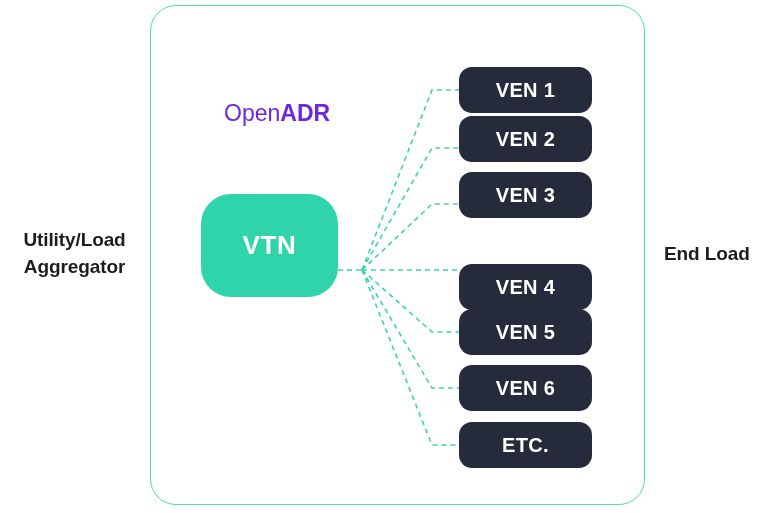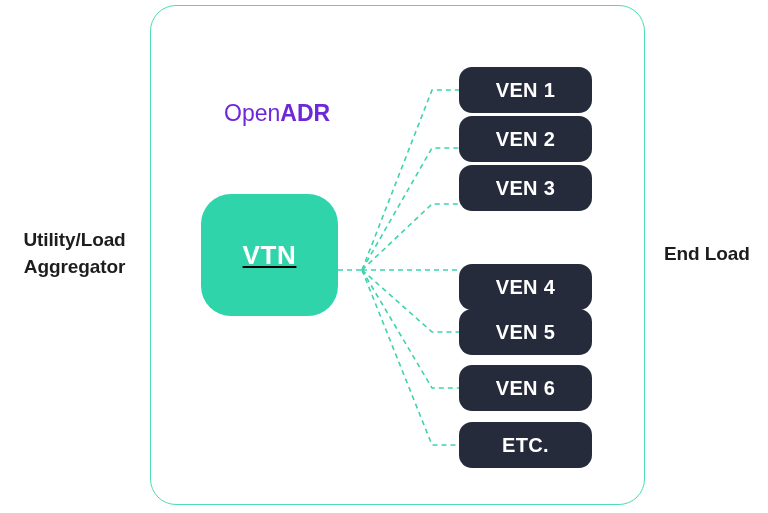--- a/index.html
+++ b/index.html
@@ -69,27 +69,26 @@
   }
   .protocol-label .lite { font-weight: 400; }
   .protocol-label .bold { font-weight: bold; }
 
   
   .vtn-node {
     position: absolute;
     left: 201px;
     top: 194px;
     width: 137px;
-    height: 122px;
+    height: 103px;
     background: #30d4ab;
     border-radius: 30px;
     display: flex;
     align-items: center;
     justify-content: center;
-    text-decoration: underline;
   }
   .vtn-node .vtn-text {
     color: #ffffff;
     font-size: 26px;
     font-weight: bold;
     letter-spacing: 0.6px;
   }
 
   
   .connectors {
@@ -160,21 +159,21 @@
   <div class="vtn-node">
     <span class="vtn-text">VTN</span>
   </div>
 
   <div class="ven-node" style="top:67px;">
     <span class="ven-text">VEN 1</span>
   </div>
   <div class="ven-node" style="top:116px;">
     <span class="ven-text">VEN 2</span>
   </div>
-  <div class="ven-node" style="top:165px;">
+  <div class="ven-node" style="top:172px;">
     <span class="ven-text">VEN 3</span>
   </div>
   <div class="ven-node" style="top:264px;">
     <span class="ven-text">VEN 4</span>
   </div>
   <div class="ven-node" style="top:309px;">
     <span class="ven-text">VEN 5</span>
   </div>
   <div class="ven-node" style="top:365px;">
     <span class="ven-text">VEN 6</span>

